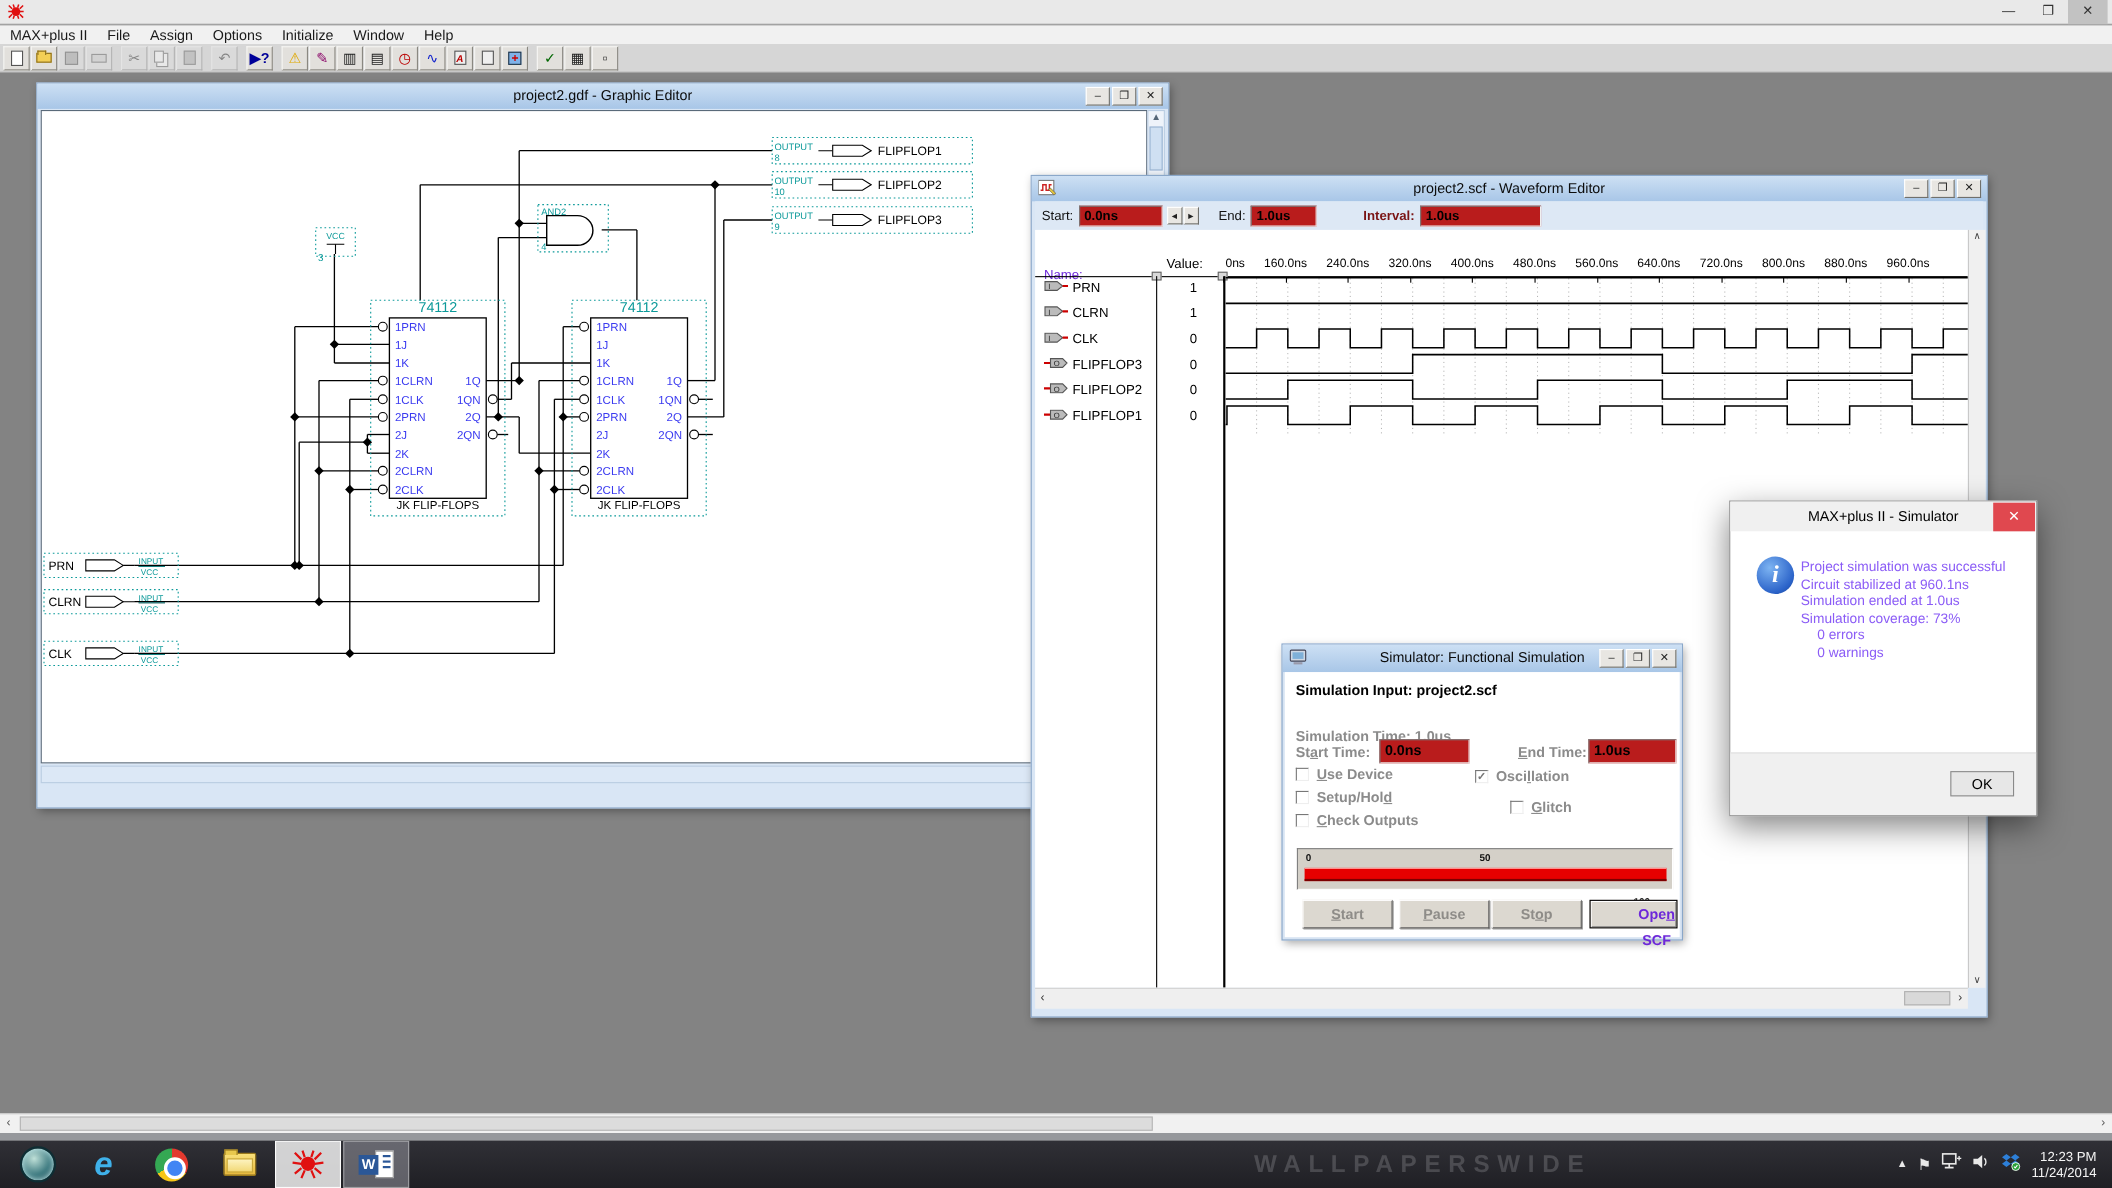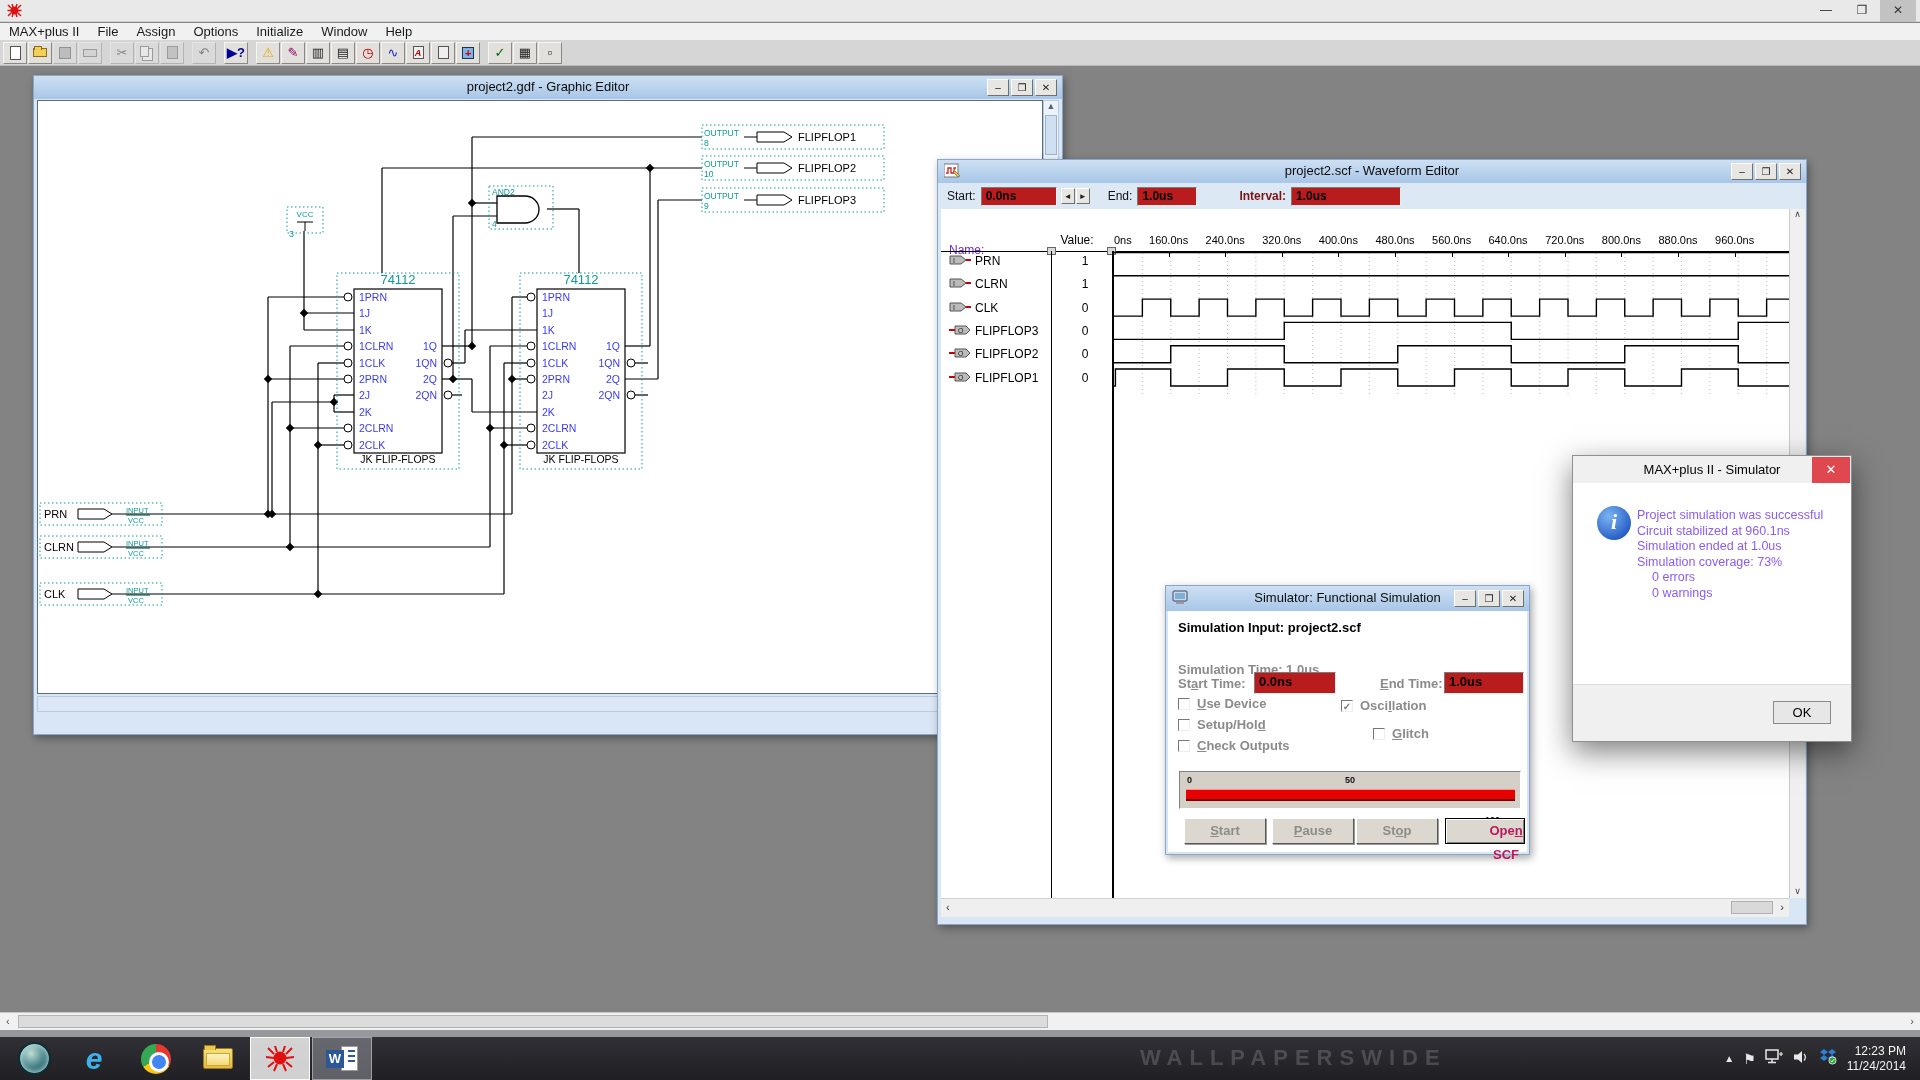--- a/index.html
+++ b/index.html
@@ -53,21 +53,21 @@
   #wave-hscroll{position:absolute;left:3px;top:738px;width:848px;height:19px;background:#efefef;border-top:1px solid #d2d2d2;font-size:11px;color:#333;}
   
   #sim-dialog{background:#d7e4f3;}
   .simtext{position:absolute;font-weight:bold;font-size:13px;}
   .gray{color:#8b8b8b;}
   .cb{position:absolute;width:12px;height:12px;background:#fff;border:1px solid;border-color:#777 #eee #eee #777;font-size:10px;line-height:11px;text-align:center;color:#777;font-weight:bold;}
   .cblabel{position:absolute;font-weight:bold;font-size:13px;color:#8b8b8b;white-space:nowrap;}
   .u{text-decoration:underline;}
   .simbtn{position:absolute;height:26px;background:#dcd8d0;border:1px solid;border-color:#fff #585858 #585858 #fff;box-shadow:1px 1px 0 #9a9a9a;
       font-size:13px;font-weight:bold;text-align:center;line-height:24px;color:#8e8c88;}
-  .simbtn.en{color:#be185d;border-color:#000;box-shadow:inset 1px 1px 0 #fff, inset -1px -1px 0 #808080;padding-left:42px;}
+  .simbtn.en{color:#6d28d9;border-color:#000;box-shadow:inset 1px 1px 0 #fff, inset -1px -1px 0 #808080;padding-left:42px;}
   #progress-panel{position:absolute;background:#d4d0c8;border:1px solid;border-color:#808080 #fff #fff #808080;}
   #progress-bar{position:absolute;background:#e60000;border-top:1px solid #ff9090;border-bottom:2px solid #7c0000;}
   .pscale{position:absolute;top:3px;font-size:9px;font-weight:bold;color:#111;}
   
   #msg-box{position:absolute;background:#fff;border:1px solid #8f8f8f;box-shadow:0 10px 28px rgba(0,0,0,.5);}
   #msg-title{position:absolute;left:0;top:0;right:0;height:27px;background:#f0f0f0;text-align:center;font-size:13px;color:#000;line-height:27px;}
   #msg-close{position:absolute;right:1px;top:1px;width:38px;height:26px;background:#e0484f;color:#fff;font-size:13px;text-align:center;line-height:25px;}
   #msg-footer{position:absolute;left:0;right:0;bottom:0;height:57px;background:#f0f0f0;border-top:1px solid #dedede;}
   #msg-ok{position:absolute;right:20px;top:16px;width:58px;height:23px;background:#e7e7e7;border:1px solid #8a8a8a;font-size:13px;text-align:center;line-height:21px;color:#000;}
   .msgline{position:absolute;font-size:12.5px;color:#8b5cf6;white-space:nowrap;}

